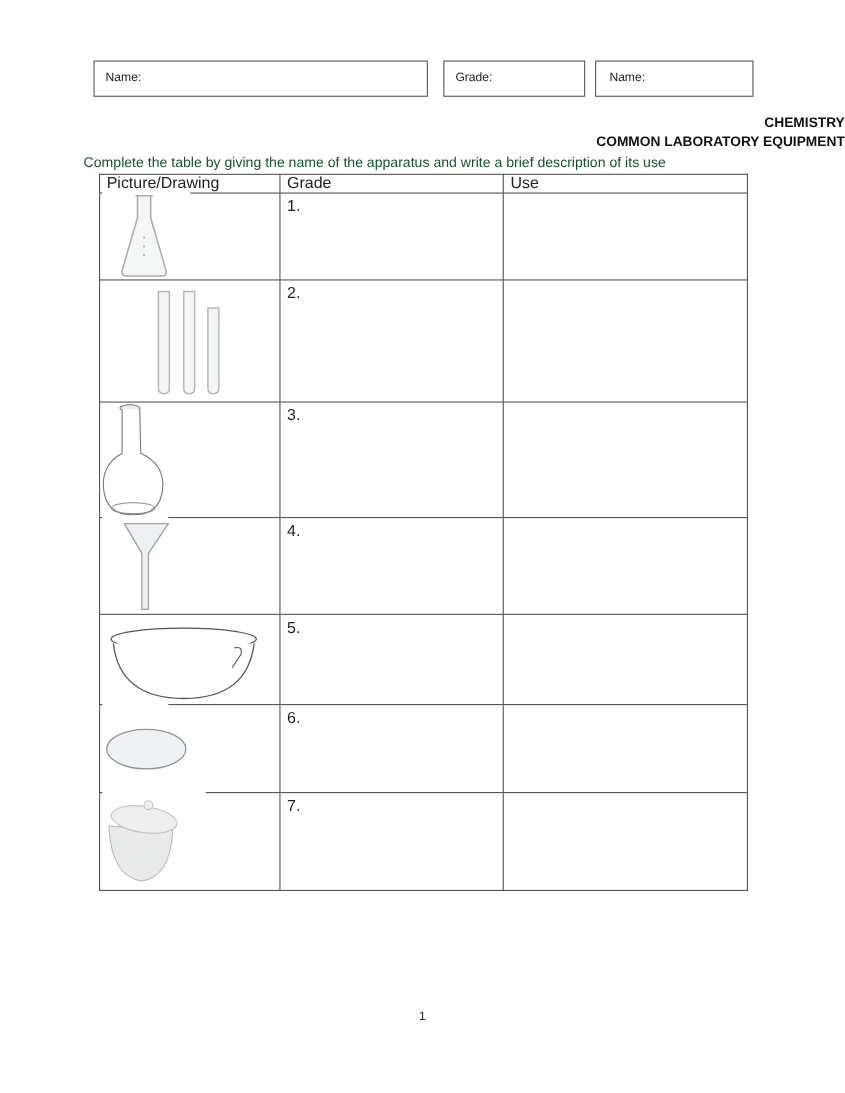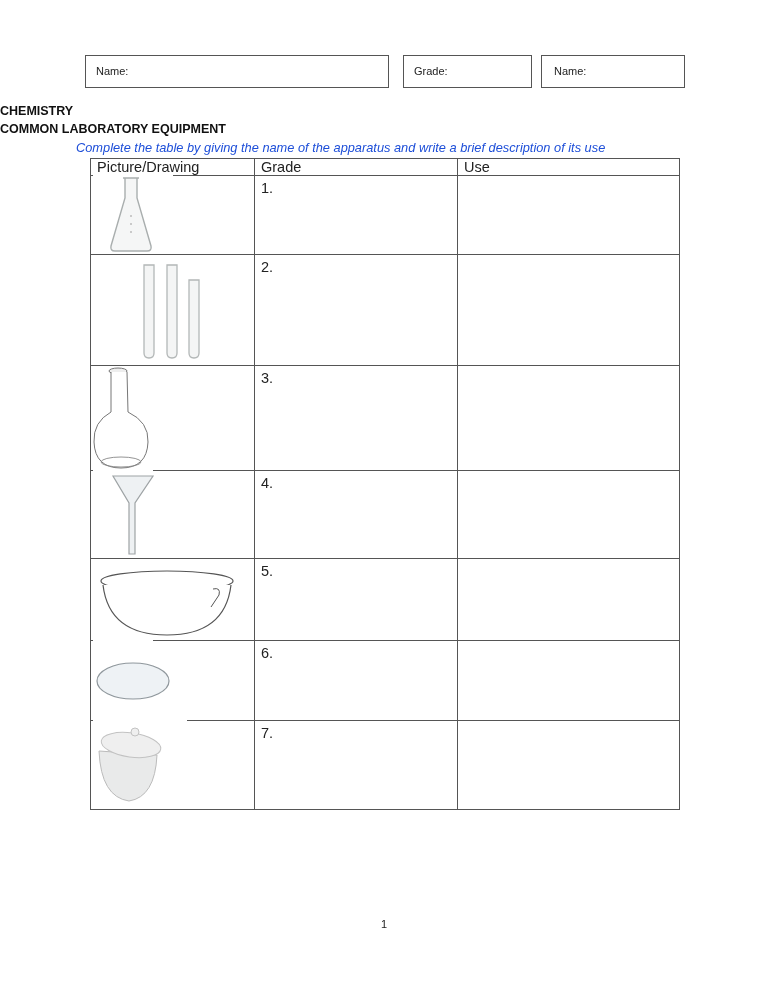--- a/index.html
+++ b/index.html
@@ -1,24 +1,24 @@
 <!DOCTYPE html>
 <html><head>
 <meta charset="utf-8">
 <style>
   html,body{margin:0;padding:0;background:#fff;}
   body{width:768px;height:994px;position:relative;overflow:hidden;font-family:"Liberation Sans",sans-serif;color:#222;}
   .hbox{position:absolute;top:55px;height:33px;border:1px solid #555;box-sizing:border-box;font-size:11px;padding:9px 0 0 10px;}
   #box-name{left:85px;width:304px;}
   #box-grade{left:403px;width:129px;}
   #box-date{left:541px;width:144px;padding-left:12px;}
-  .title{position:absolute;left:0;width:768px;text-align:left;font-weight:bold;font-size:12.5px;color:#111;font-family:"Liberation Sans",sans-serif;}
+  .title{position:absolute;left:0;width:768px;text-align:right;font-weight:bold;font-size:12.5px;color:#111;font-family:"Liberation Sans",sans-serif;}
   #t1{top:104px;}
   #t2{top:122px;}
-  #instr{position:absolute;top:140px;left:76px;width:620px;font-style:italic;font-size:12.8px;color:#1d4ed8;white-space:nowrap;}
+  #instr{position:absolute;top:140px;left:76px;width:620px;font-size:12.8px;color:#14532d;white-space:nowrap;}
   table{position:absolute;left:90px;top:158px;border-collapse:collapse;table-layout:fixed;width:589px;}
   td{border:1px solid #555;vertical-align:top;font-size:14.5px;padding:0 6px;color:#222;position:relative;margin-left:40px;}
   col.c1{width:164px;} col.c2{width:203px;} col.c3{width:222px;}
   tr.head td{height:16px;line-height:16px;}
   .pic{padding:0;overflow:visible;}
   .num{padding-top:4px;}
   #pageno{position:absolute;top:918px;left:0;width:768px;text-align:center;font-size:11px;}
   svg{position:absolute;}
   .gap{position:absolute;left:-2px;height:4px;background:#fff;}
 </style>

